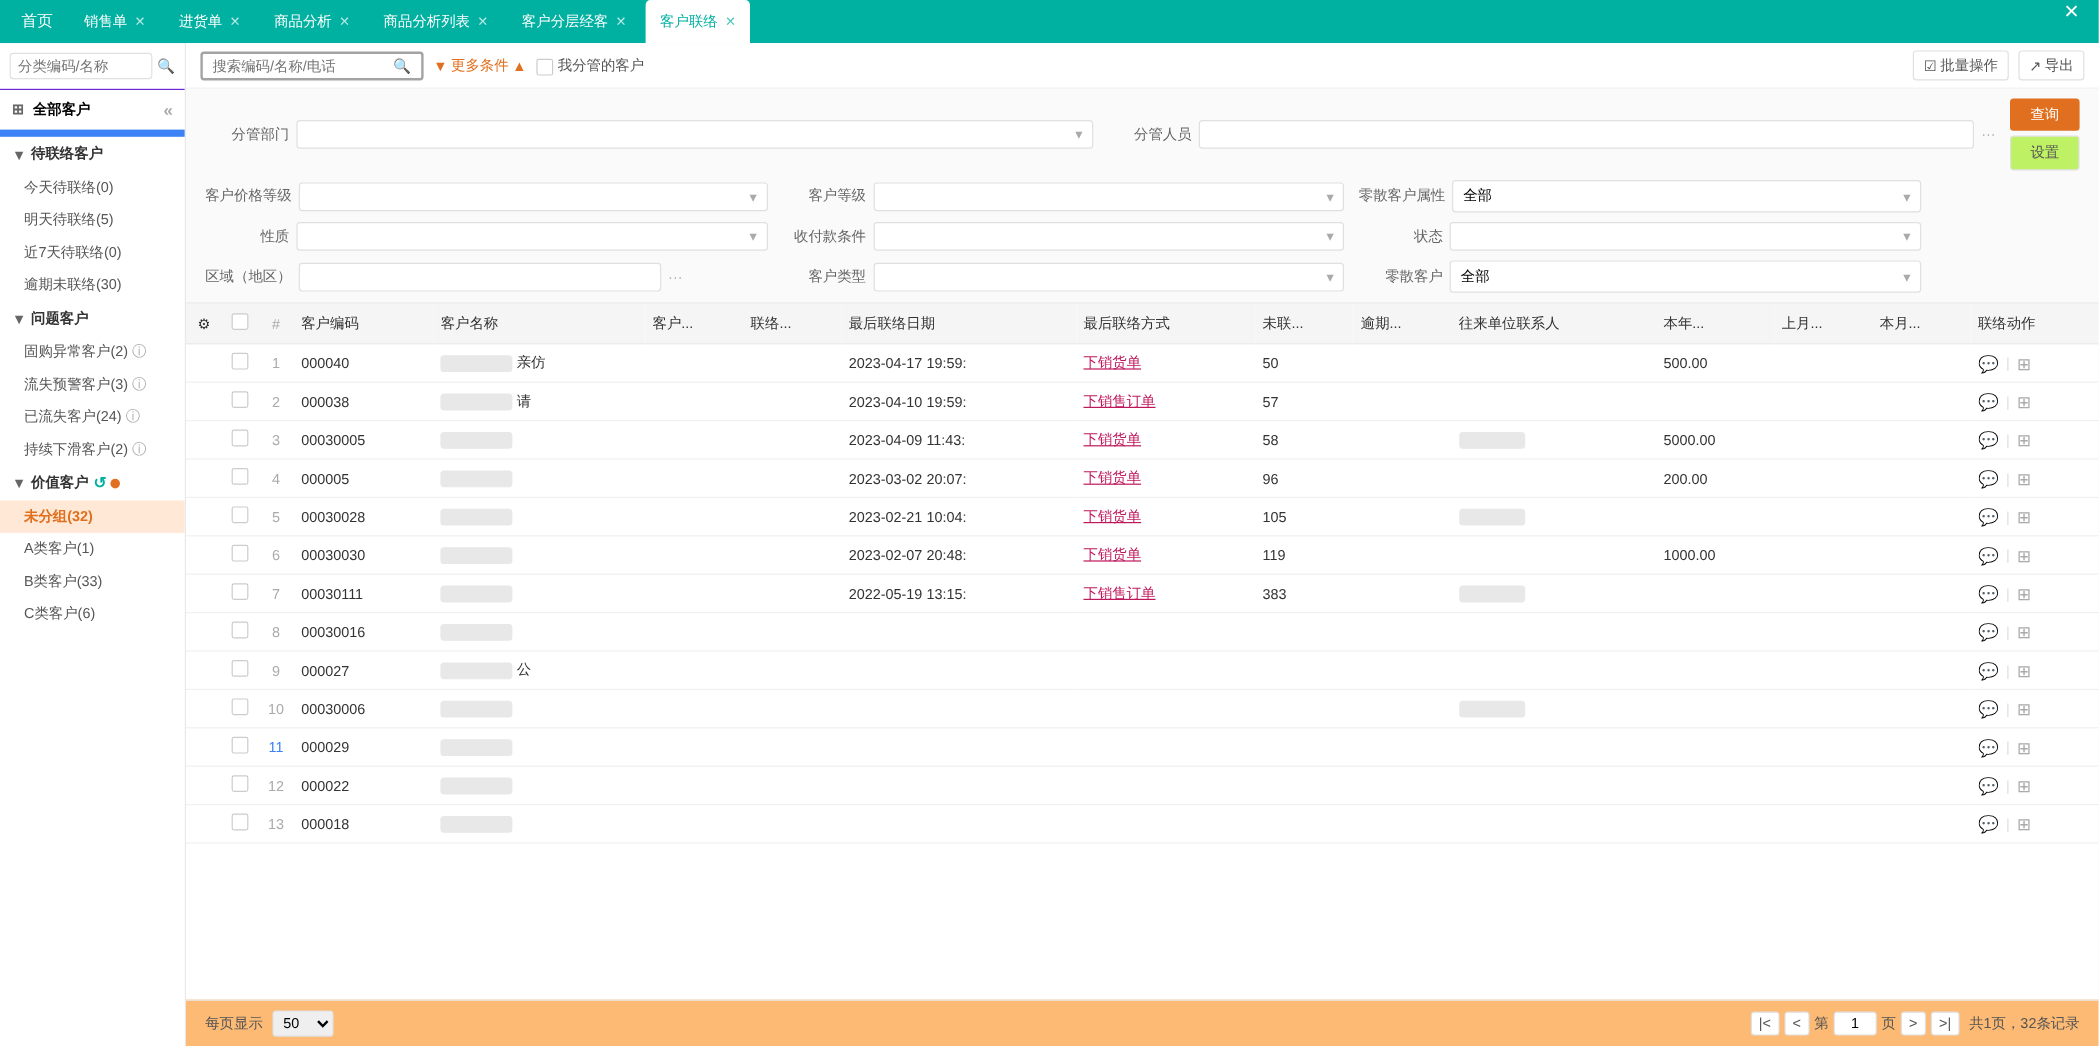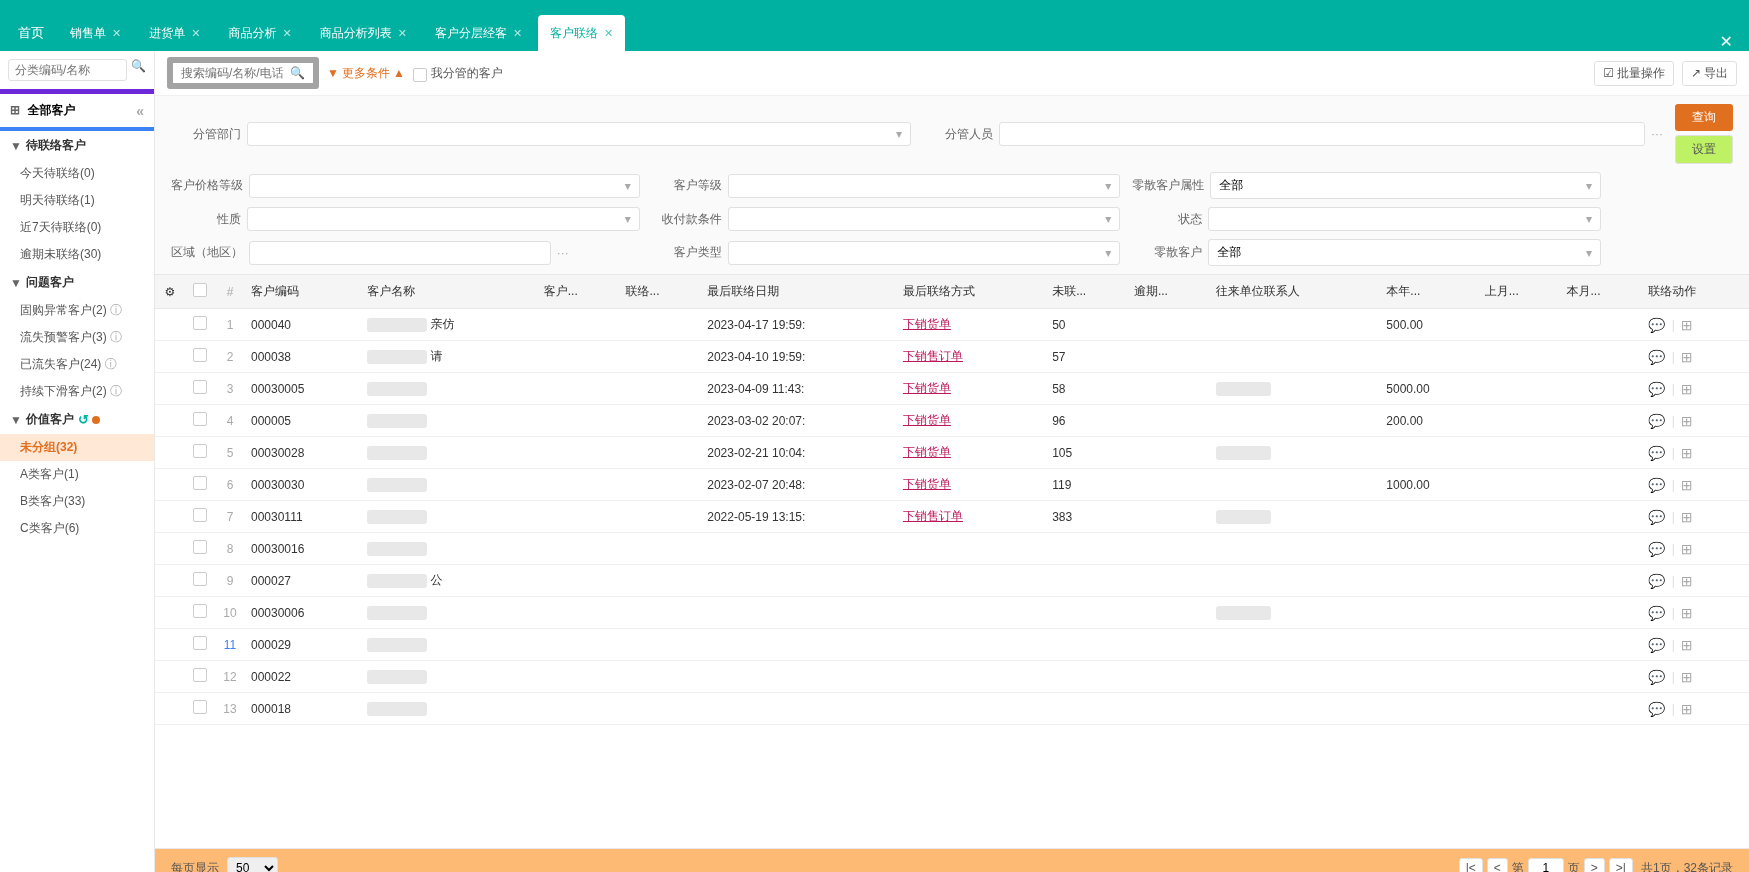--- a/index.html
+++ b/index.html
@@ -1,23 +1,23 @@
 <!DOCTYPE html>
 <html><head>
   <meta charset="utf-8">
   <style>
     * { box-sizing: border-box; margin: 0; padding: 0; font-family: 'Microsoft YaHei', Arial, sans-serif; font-size: 12px; }
     body { background: #f5f5f5; overflow: hidden; }
 
     
     .top-nav {
       display: flex;
-      align-items: flex-end;
+      align-items: flex-start;
       background: #00b0a0;
-      height: 51px;
+      height: 36px;
       padding: 0 8px;
       color: white;
       gap: 4px;
     }
     .nav-item {
       padding: 0 12px;
       height: 36px;
       display: flex;
       align-items: center;
       cursor: pointer;
@@ -60,22 +60,23 @@
       width: 155px;
       background: white;
       border-right: 1px solid #e8e8e8;
       display: flex;
       flex-direction: column;
       overflow-y: auto;
       flex-shrink: 0;
     }
     .sidebar-search {
       display: flex;
+      align-items: center;
       padding: 8px;
-      border-bottom: 5px solid #6d28d9;
+      border-bottom: 1px solid #6d28d9;
     }
     .sidebar-search input {
       border: 1px solid #e0e0e0;
       border-radius: 3px;
       padding: 3px 6px;
       width: 100%;
       font-size: 12px;
       outline: none;
     }
     .sidebar-search .search-icon {
@@ -83,21 +84,21 @@
       color: #aaa;
       cursor: pointer;
     }
     .sidebar-all-customers {
       display: flex;
       align-items: center;
       justify-content: space-between;
       padding: 8px 10px;
       font-weight: bold;
       font-size: 13px;
-      border-bottom: 4px solid #3b82f6;
+      border-bottom: 6px solid #3b82f6;
       cursor: pointer;
     }
     .sidebar-all-customers .grid-icon { color: #666; margin-right: 4px; }
     .sidebar-collapse { color: #aaa; font-size: 14px; cursor: pointer; }
 
     .sidebar-group-header {
       display: flex;
       align-items: center;
       padding: 6px 10px;
       font-weight: bold;
@@ -129,24 +130,24 @@
       display: flex;
       align-items: center;
       padding: 6px 12px;
       background: white;
       border-bottom: 1px solid #f0f0f0;
       gap: 8px;
     }
     .filter-search {
       display: flex;
       align-items: center;
-      border: 6px solid #a3a3a3;
+      border: 2px solid #a3a3a3;
       border-radius: 3px;
       padding: 3px 8px;
-      width: 152px;
+      width: 186px;
     }
     .filter-search input {
       border: none;
       outline: none;
       width: 100%;
       font-size: 12px;
     }
     .filter-more {
       display: flex;
       align-items: center;
@@ -427,21 +428,21 @@
         <span>全部客户</span>
       </span>
       <span class="sidebar-collapse">«</span>
     </div>
 
     <div class="sidebar-group-header">
       <span class="arrow">▼</span>
       <span>待联络客户</span>
     </div>
     <div class="sidebar-item">今天待联络(0)</div>
-    <div class="sidebar-item">明天待联络(1)</div>
+    <div class="sidebar-item">明天待联络(5)</div>
     <div class="sidebar-item">近7天待联络(0)</div>
     <div class="sidebar-item">逾期未联络(30)</div>
 
     <div class="sidebar-group-header">
       <span class="arrow">▼</span>
       <span>问题客户</span>
     </div>
     <div class="sidebar-item">固购异常客户(2) <span style="color:#aaa">ⓘ</span></div>
     <div class="sidebar-item">流失预警客户(3) <span style="color:#aaa">ⓘ</span></div>
     <div class="sidebar-item">已流失客户(24) <span style="color:#aaa">ⓘ</span></div>

